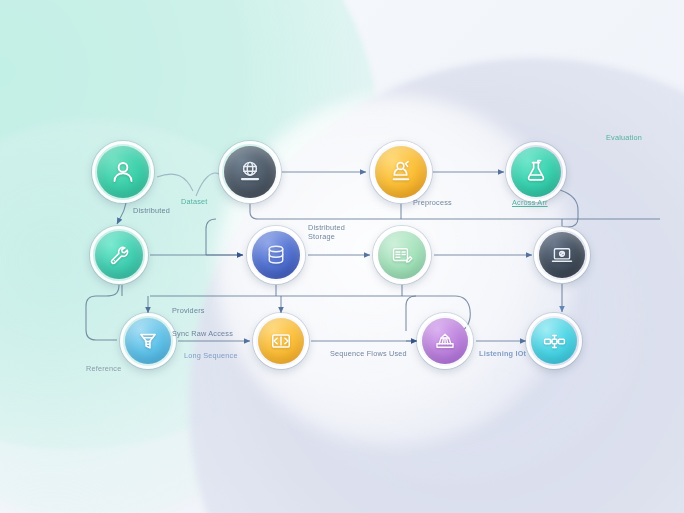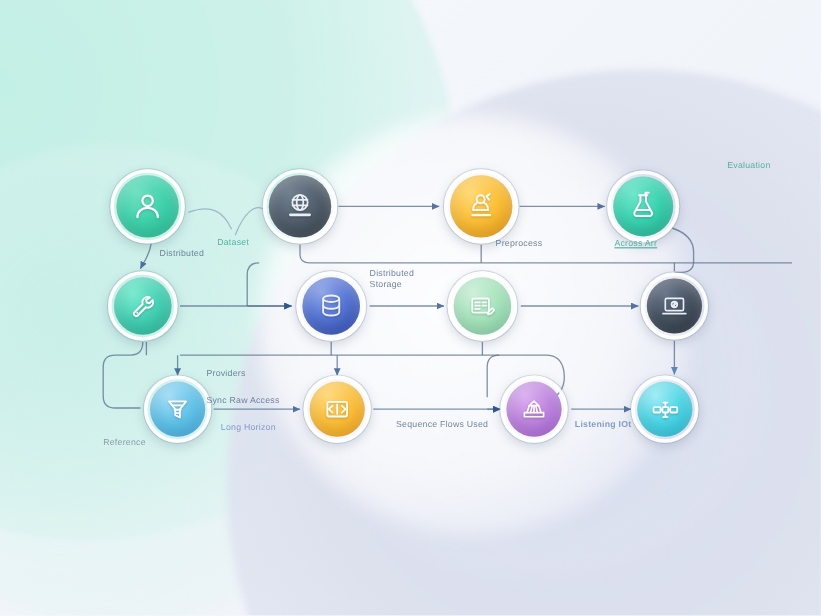--- a/index.html
+++ b/index.html
@@ -340,17 +340,17 @@
   <div class="lbl lbl-teal" style="left:133px; top:197px;">Dataset</div>
   <div class="lbl lbl-slate" style="left:133px; top:206px;">Distributed</div>
   <div class="lbl lbl-teal" style="left:558px; top:133px;">Evaluation</div>
   <div class="lbl lbl-slate" style="left:413px; top:198px;">Preprocess</div>
   <div class="lbl lbl-teal" style="left:464px; top:198px;text-decoration:underline;">Across Arr</div>
   <div class="lbl lbl-slate" style="left:308px; top:223px;">Distributed</div>
   <div class="lbl lbl-slate" style="left:308px; top:232px;">Storage</div>
   <div class="lbl lbl-slate" style="left:172px; top:297px;margin-top:32px;">Sync Raw Access</div>
   <div class="lbl lbl-slate" style="left:172px; top:306px;">Providers</div>
   <div class="lbl lbl-grey" style="left:86px;  top:364px;">Reference</div>
-  <div class="lbl lbl-blue" style="left:184px; top:351px;">Long Horizon</div>
+  <div class="lbl lbl-blue" style="left:184px; top:351px;">Long Sequence</div>
   <div class="lbl lbl-slate" style="left:330px; top:349px;">Sequence Flows Used</div>
   <div class="lbl lbl-blue" style="left:479px; top:349px;font-weight:bold;">Listening IOt</div>
 
 </div>
 
 </body></html>

